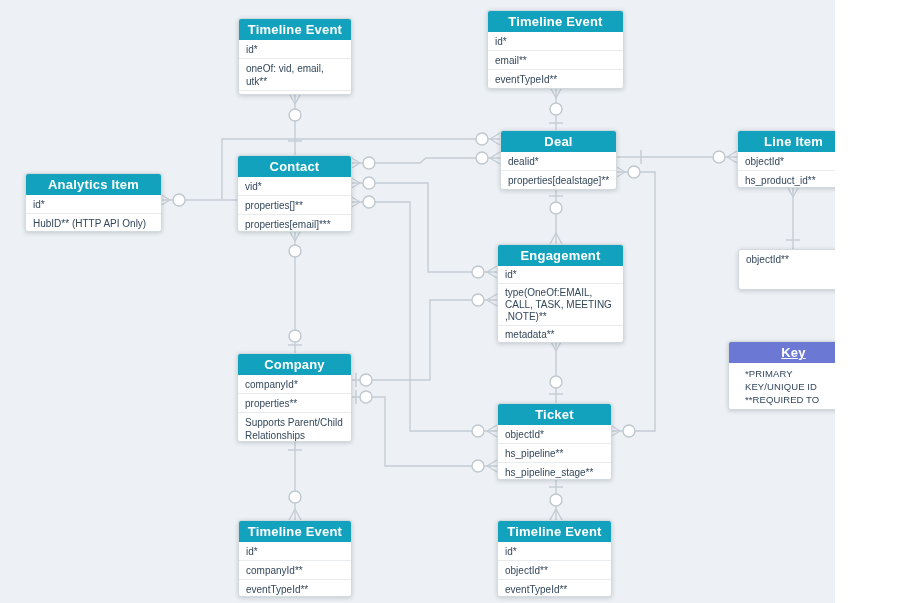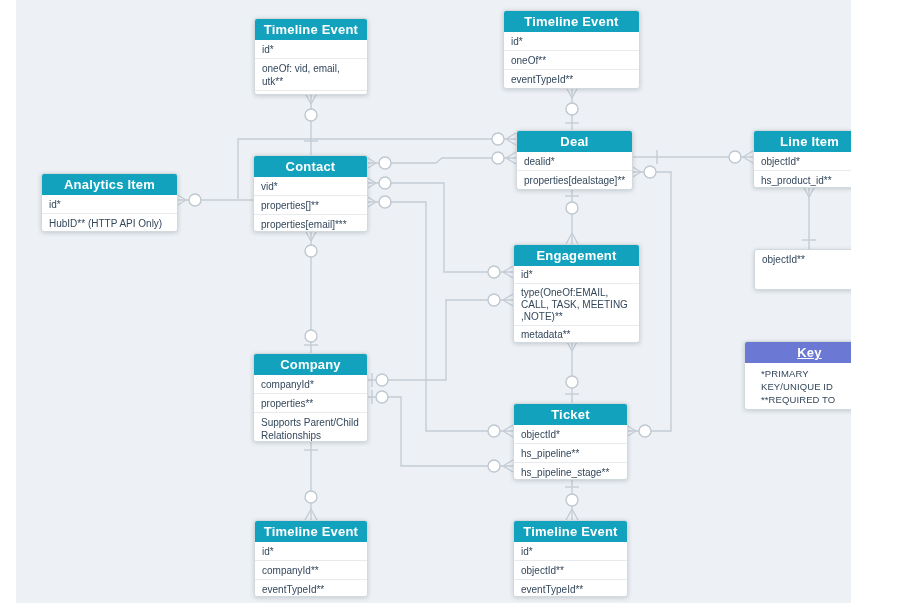--- a/index.html
+++ b/index.html
@@ -1,17 +1,17 @@
 <!DOCTYPE html>
 <html><head>
 <meta charset="utf-8">
 <style>
   html,body{margin:0;padding:0;}
   body{font-family:"Liberation Sans", sans-serif;}
-  #canvas{position:relative;width:835px;height:603px;background:#edf1f5;overflow:hidden;margin-left:16px;}
+  #canvas{position:relative;width:835px;height:603px;background:#edf1f5;overflow:hidden;}
   #rels{position:absolute;left:0;top:0;z-index:1;}
   #rels path{fill:none;stroke:#c4ccd4;stroke-width:1.4;}
   #rels circle{fill:#ffffff;stroke:#bfc8d0;stroke-width:1.4;}
   .entity{position:absolute;z-index:2;background:#ffffff;border:1px solid #d3dade;border-radius:3px;
           box-shadow:0 1px 4px rgba(45,62,80,0.22);overflow:hidden;}
   .ehead{height:21px;line-height:21px;text-align:center;font-weight:bold;font-size:13px;color:#ffffff;
          background:#12a2bd;letter-spacing:.2px;}
   .ehead.purple{background:#6b79d4;text-decoration:underline;}
   .erow{padding:2.5px 7px;font-size:10px;line-height:13px;color:#33475b;}
   .erow + .erow{border-top:1px solid #e7ebee;}
@@ -154,21 +154,21 @@
   <div class="entity" style="left:238px;top:18px;width:112px;height:75px">
     <div class="ehead">Timeline Event</div>
     <div class="erow">id*</div>
     <div class="erow">oneOf: vid, email, utk**</div>
     <div class="erow">eventTypeId**</div>
   </div>
 
   <div class="entity" style="left:487px;top:10px;width:135px;height:77px">
     <div class="ehead">Timeline Event</div>
     <div class="erow">id*</div>
-    <div class="erow">oneOf**</div>
+    <div class="erow">email**</div>
     <div class="erow">eventTypeId**</div>
   </div>
 
   <div class="entity" style="left:500px;top:130px;width:115px;height:58px">
     <div class="ehead">Deal</div>
     <div class="erow">dealid*</div>
     <div class="erow">properties[dealstage]**</div>
   </div>
 
   <div class="entity" style="left:737px;top:130px;width:111px;height:56px">

